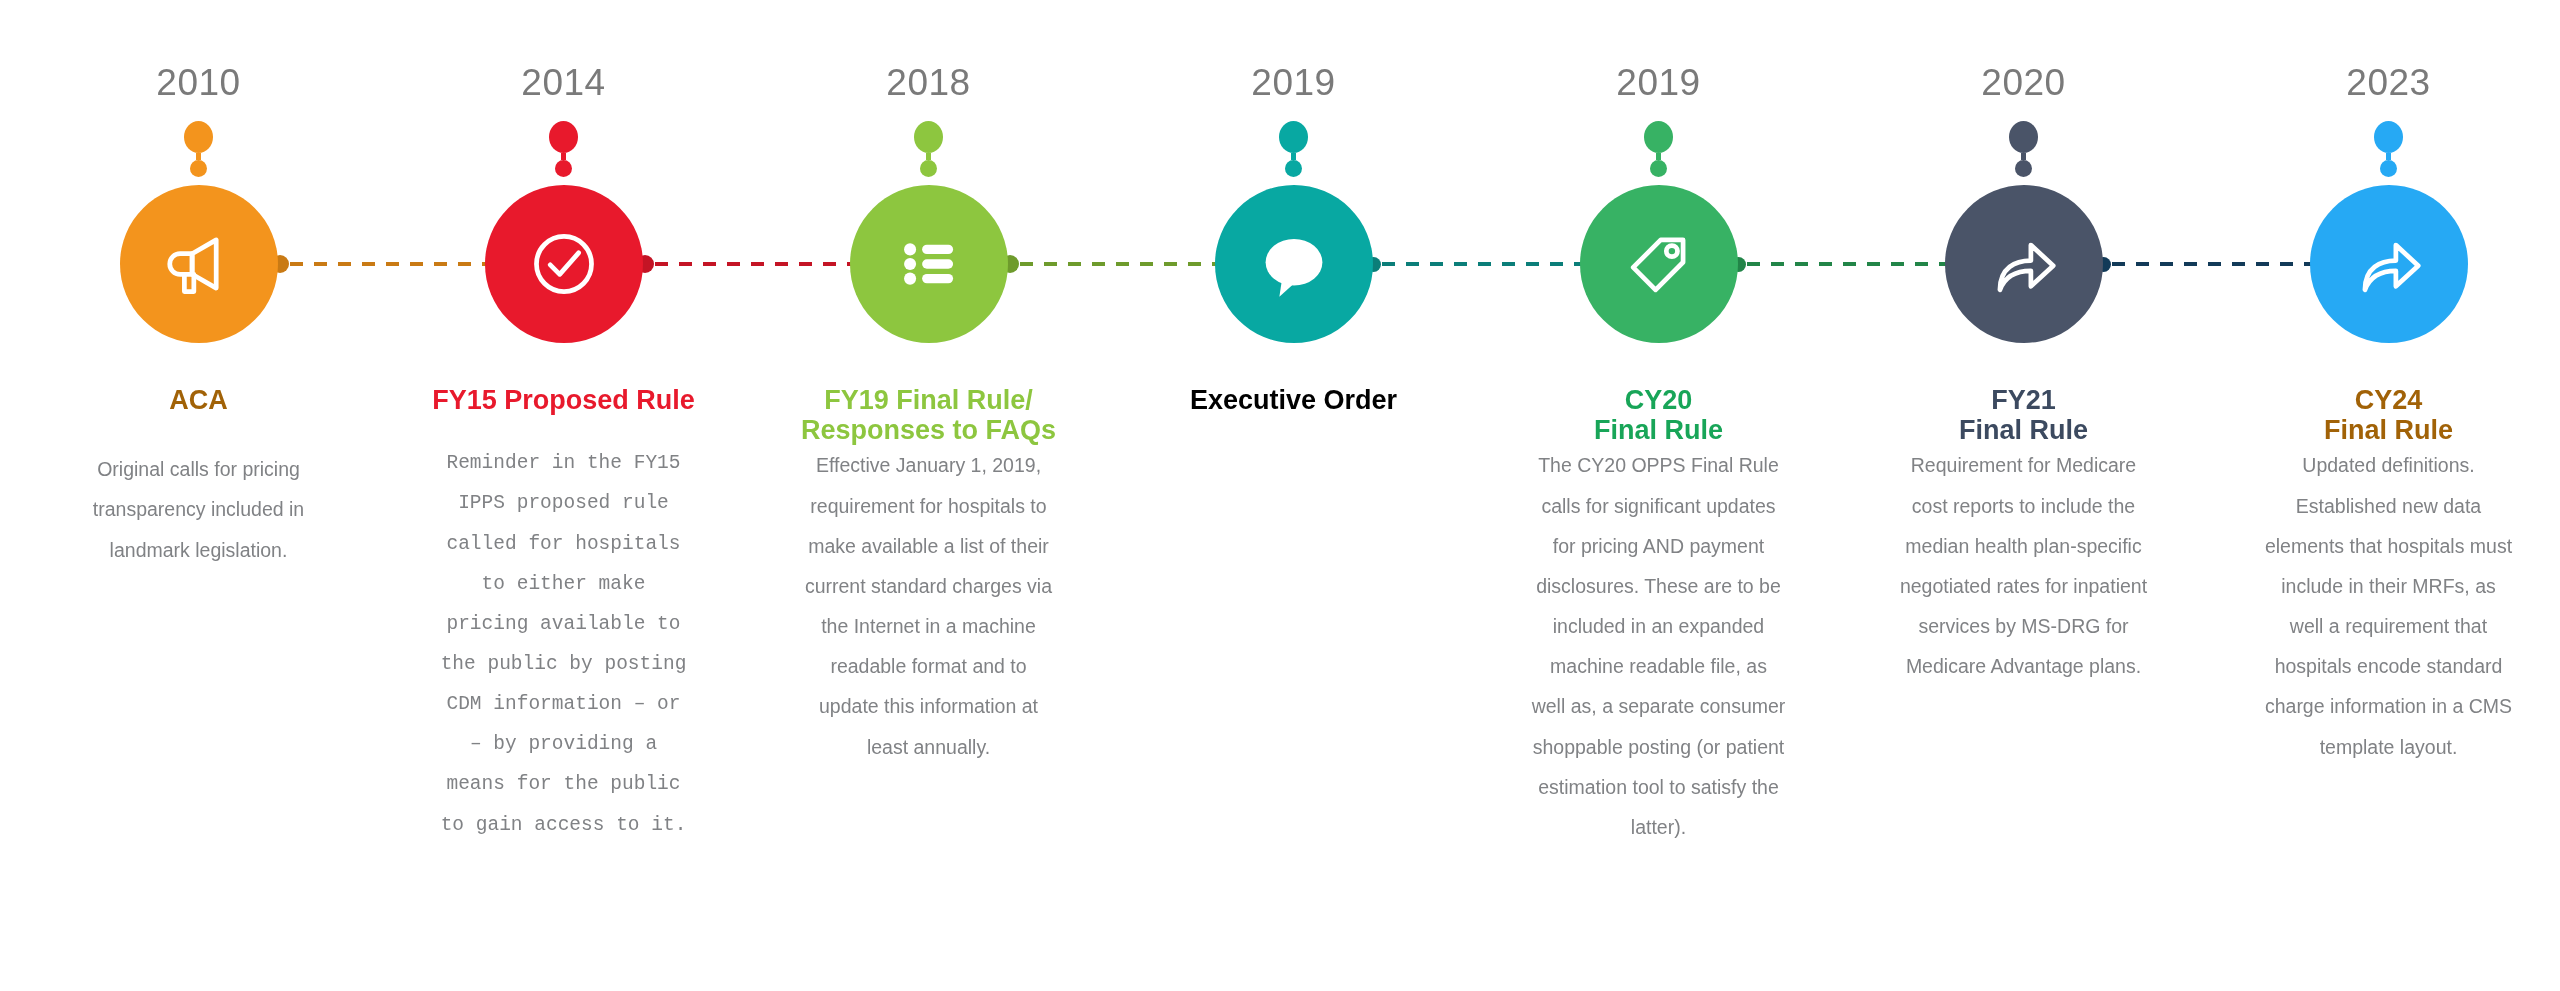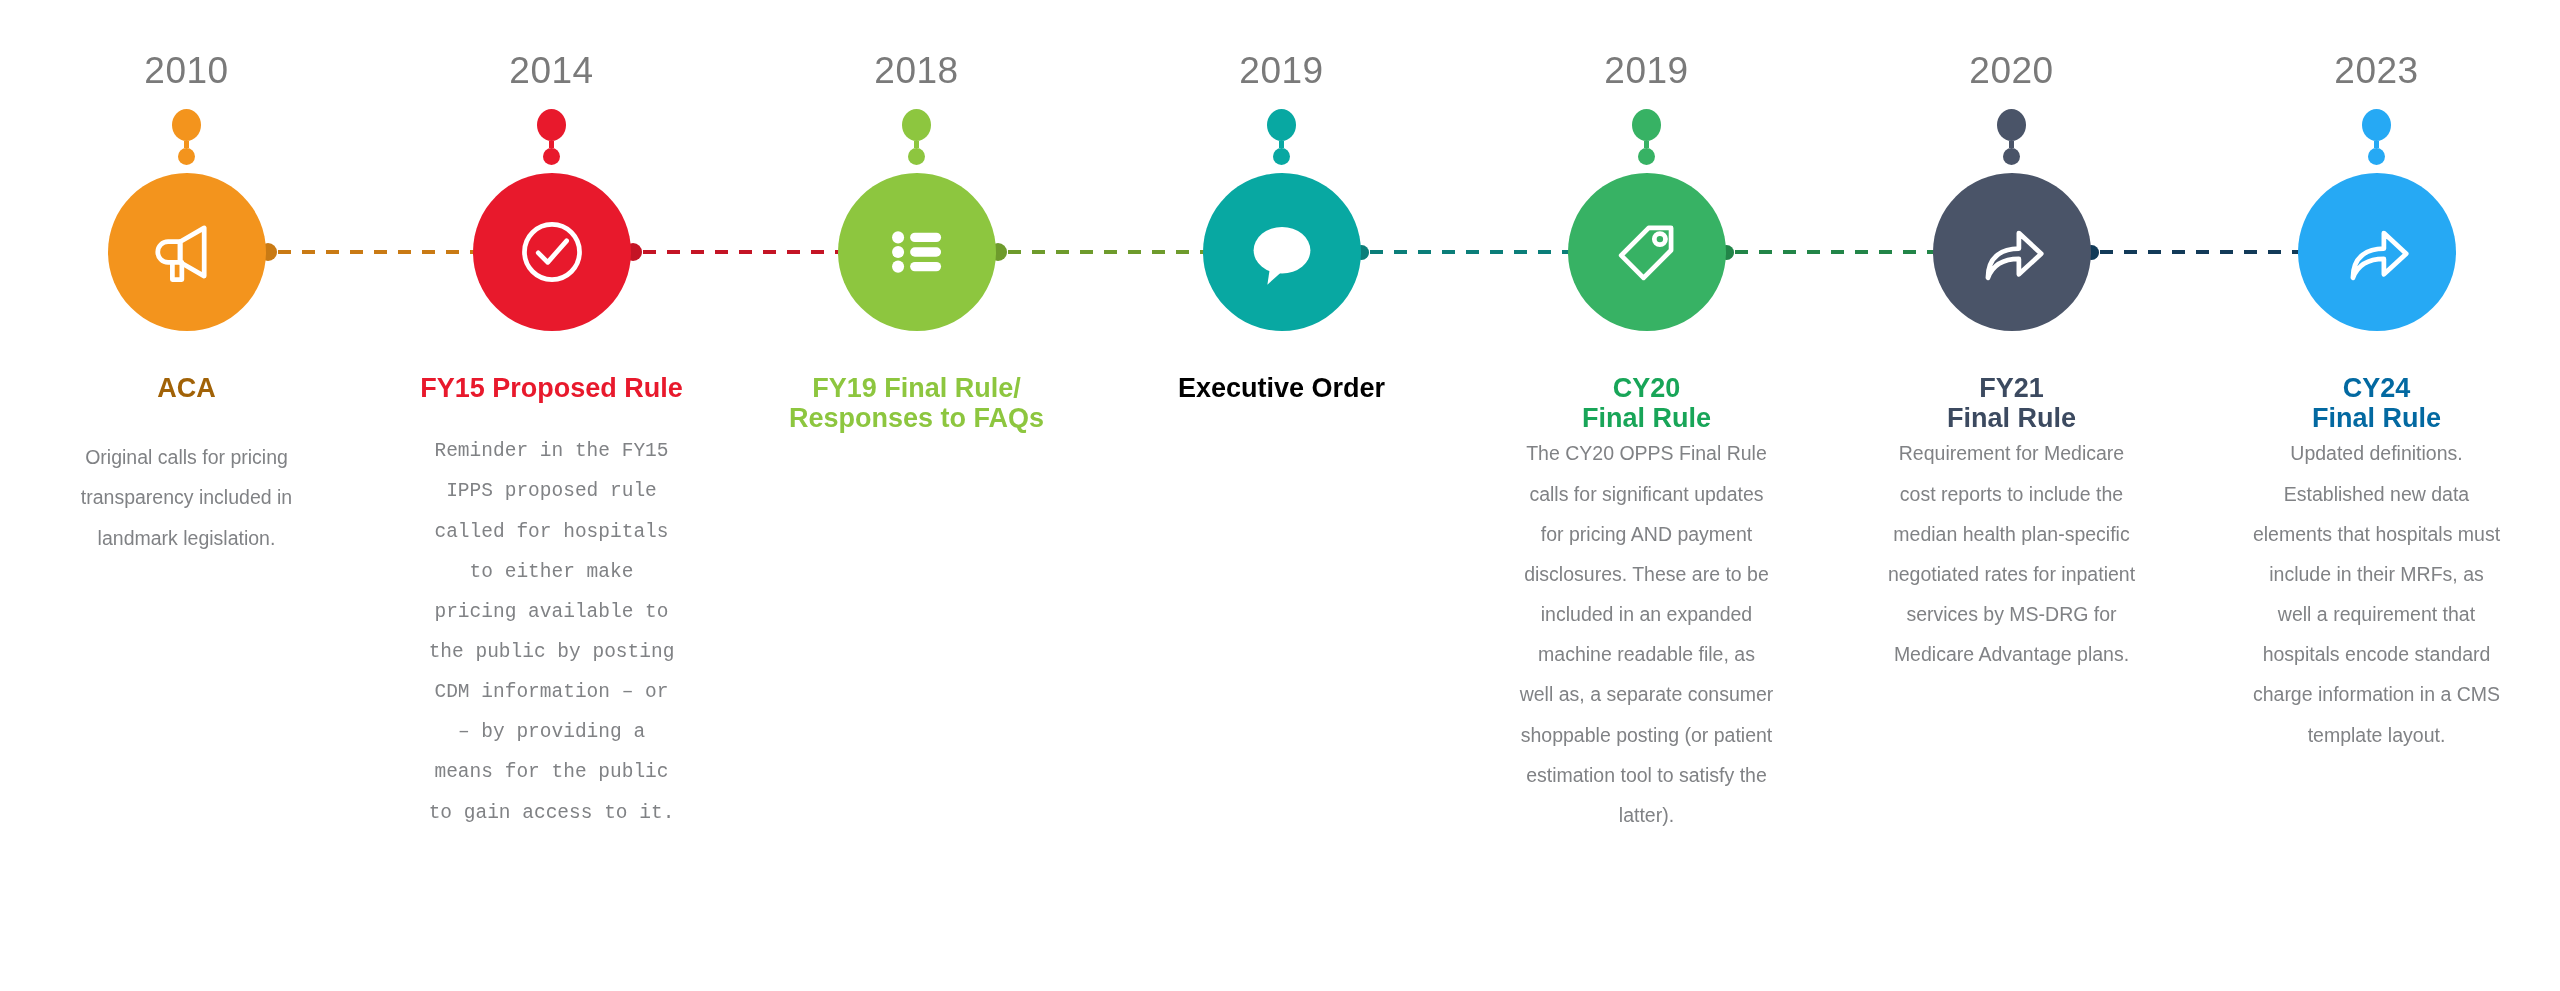--- a/index.html
+++ b/index.html
@@ -17,21 +17,21 @@
   }
 
   .timeline {
     position: relative;
     width: 2560px;
     height: 991px;
     display: flex;
     flex-direction: row;
     align-items: flex-start;
     justify-content: flex-start;
-    padding: 4px;
+    padding: 16px;
   }
 
   .milestone {
     position: relative;
     width: 365px;
     display: flex;
     flex-direction: column;
     align-items: center;
     flex: 0 0 365px;
   }
@@ -230,20 +230,21 @@
         </span>
       </div>
       <div class="connector">
         <div class="conn-dot" style="background:#6E9B2C"></div>
         <div class="conn-line" style="background:repeating-linear-gradient(to right,#6E9B2C 0 13px,transparent 13px 24px)"></div>
         <div class="conn-dot" style="background:#6E9B2C"></div>
       </div>
     </div>
     <div class="title" style="color:#8DC63F">FY19 Final Rule/
 Responses to FAQs</div>
+    <div class="body-text">Effective January 1, 2019, requirement for hospitals to make available a list of their current standard charges via the Internet in a machine readable format and to update this information at least annually.</div>
   </div>
 
   <div class="milestone m-3">
     <div class="year">2019</div>
     <div class="pin">
       <div class="pin-big" style="background:#08A8A2"></div>
       <div class="pin-stem" style="background:#08A8A2"></div>
       <div class="pin-small" style="background:#08A8A2"></div>
     </div>
     <div class="circle-wrap">
@@ -326,18 +327,18 @@
     </div>
     <div class="circle-wrap">
       <div class="circle" style="background:#26A9F4">
         <span>
           <svg viewBox="0 0 100 100" fill="none" stroke="#ffffff" stroke-width="5.5" stroke-linejoin="round" stroke-linecap="round">
             <path d="M22 80 C22 54 40 46 58 46 L58 28 L84 52 L58 76 L58 58 C40 58 28 64 22 80 Z"></path>
           </svg>
         </span>
       </div>
     </div>
-    <div class="title" style="color:#0369a1">CY24
+    <div class="title" style="color:#a16207">CY24
 Final Rule</div>
     <div class="body-text">Updated definitions. Established new data elements that hospitals must include in their MRFs, as well a requirement that hospitals encode standard charge information in a CMS template layout.</div>
   </div>
 
 </div>
 
 </body></html>

